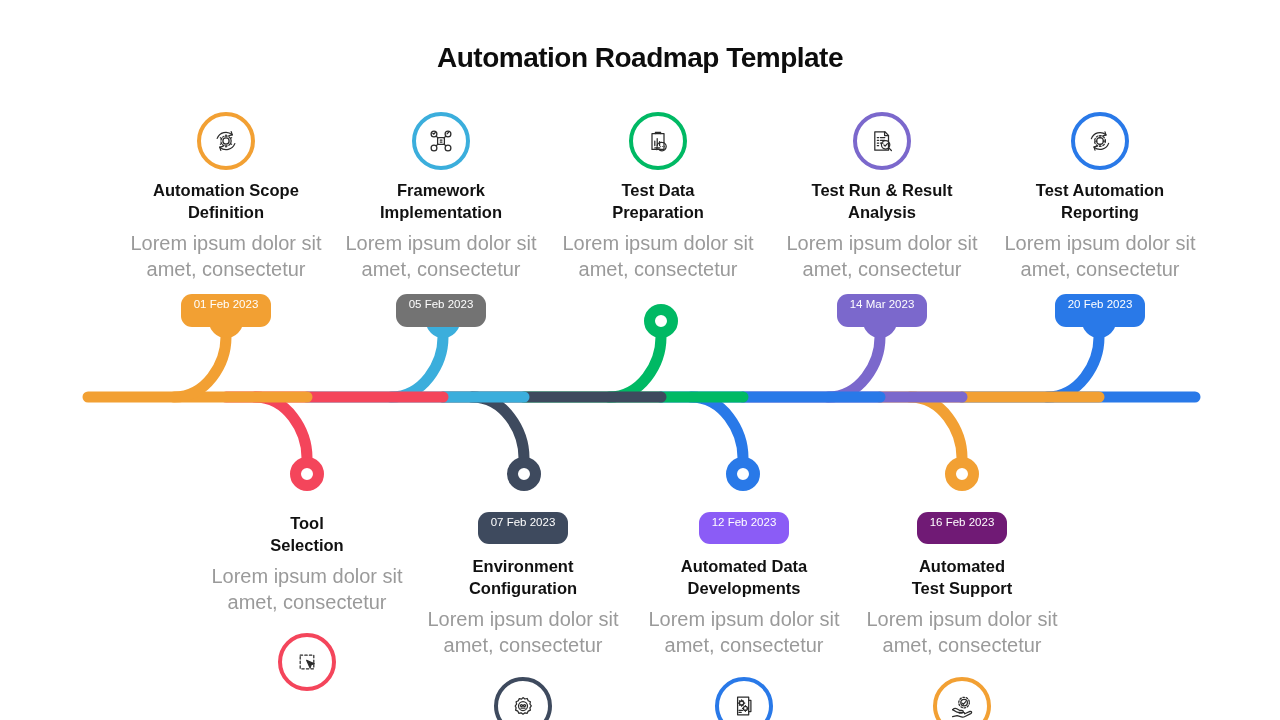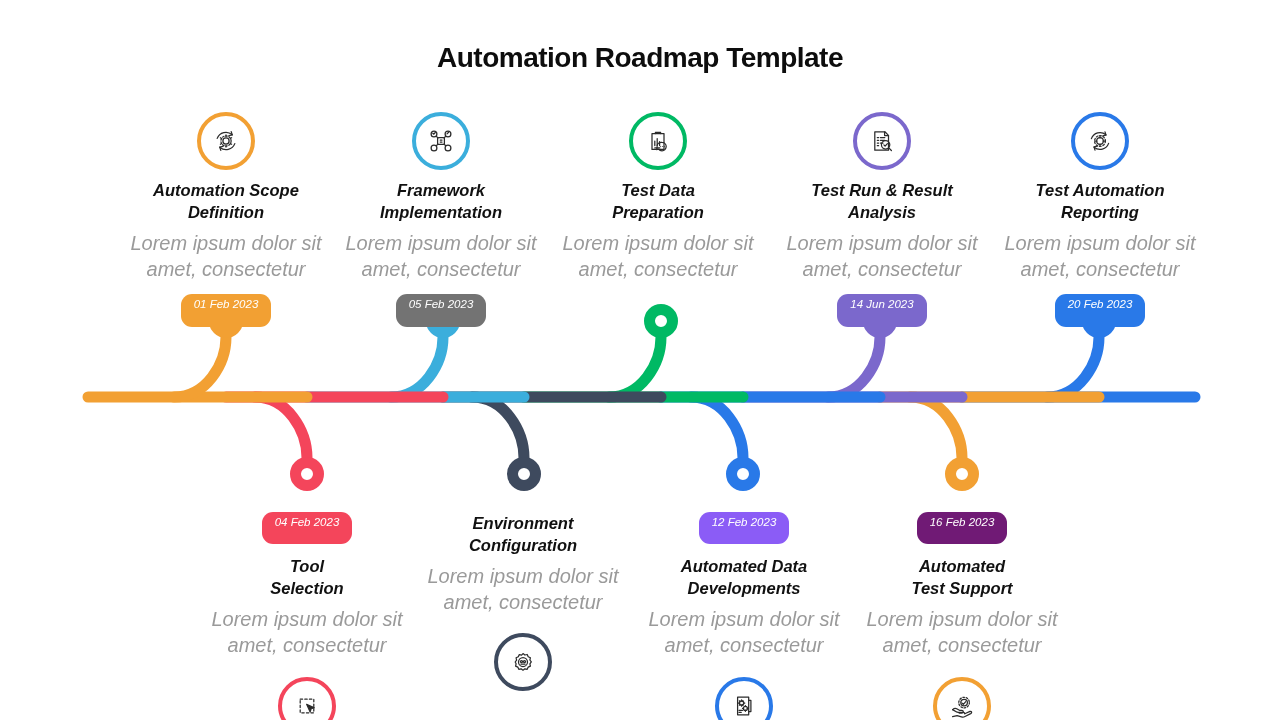--- a/index.html
+++ b/index.html
@@ -16,21 +16,21 @@
     position:absolute;top:42px;left:0;width:1280px;
     text-align:center;
     font-size:28px;font-weight:bold;color:#0d0d0d;
     letter-spacing:-0.5px;
   }
 
   
   #timeline{position:absolute;left:0;top:0;width:1280px;height:720px;}
 
   
-  .node{position:absolute;width:220px;text-align:center;font-style:italic;}
+  .node{position:absolute;width:220px;text-align:center;}
 
   .iconwrap{
     width:58px;height:58px;border-radius:50%;
     border:4px solid #ccc;background:#fff;
     margin:0 auto;
     display:flex;align-items:center;justify-content:center;
     box-sizing:border-box;
   }
   .iconwrap svg{display:block;}
 
@@ -109,23 +109,20 @@
             </svg>
           </span>
      </div>
         <div class="h"><span>Automation Scope</span><br><span>Definition</span></div>
      <div class="sub"><span>Lorem ipsum dolor sit</span><br><span>amet, consectetur</span></div>
         <div class="badgerow">
        <span class="badge" style="background:#F2A033">01 Feb 2023</span>
      </div>
       </div>
       <div class="node bottom" style="left: 197px; top: 501px;">
-        <div class="badgerow">
-       <span class="badge" style="background:#F4455B">04 Feb 2023</span>
-     </div>
         <div class="h"><span>Tool</span><br><span>Selection</span></div>
      <div class="sub"><span>Lorem ipsum dolor sit</span><br><span>amet, consectetur</span></div>
         <div class="iconwrap" style="border-color:#F4455B">
        <span>
             <svg width="30" height="30" viewBox="0 0 30 30" xmlns="http://www.w3.org/2000/svg">
               <path d="M8.2 8.2h13.6v13.6H8.2z" fill="none" stroke="#2b2b2b" stroke-width="1.25" stroke-linecap="round" stroke-linejoin="round" stroke-dasharray="2.4 2.2"></path>
        <path d="M14.6 13.2l7.8 3.6-3.2 1-1.1 3.3z" fill="#2b2b2b" stroke="#2b2b2b" stroke-width="1.1" stroke-linejoin="round"></path>
             </svg>
           </span>
      </div>
@@ -145,20 +142,23 @@
             </svg>
           </span>
      </div>
         <div class="h"><span>Framework</span><br><span>Implementation</span></div>
      <div class="sub"><span>Lorem ipsum dolor sit</span><br><span>amet, consectetur</span></div>
         <div class="badgerow">
        <span class="badge" style="background:#737373">05 Feb 2023</span>
      </div>
       </div>
       <div class="node bottom" style="left: 413px; top: 501px;">
+        <div class="badgerow">
+       <span class="badge" style="background:#3E4A5E">07 Feb 2023</span>
+     </div>
         <div class="h"><span>Environment</span><br><span>Configuration</span></div>
      <div class="sub"><span>Lorem ipsum dolor sit</span><br><span>amet, consectetur</span></div>
         <div class="iconwrap" style="border-color:#3E4A5E">
        <span>
             <svg width="30" height="30" viewBox="0 0 30 30" xmlns="http://www.w3.org/2000/svg">
               <path d="M15 6.6l1.9 1.4 2.3-.5 1 2.2 2.2 1-.5 2.3 1.4 1.9-1.4 1.9.5 2.3-2.2 1-1 2.2-2.3-.5-1.9 1.4-1.9-1.4-2.3.5-1-2.2-2.2-1 .5-2.3L7.2 15l1.4-1.9-.5-2.3 2.2-1 1-2.2 2.3.5z" fill="none" stroke="#2b2b2b" stroke-width="1.25" stroke-linecap="round" stroke-linejoin="round"></path>
        <circle cx="15" cy="15" r="4.5" fill="none" stroke="#2b2b2b" stroke-width="1.25" stroke-linecap="round" stroke-linejoin="round"></circle>
        <circle cx="13.5" cy="14.6" r="1.1" fill="none" stroke="#2b2b2b" stroke-width="1.25" stroke-linecap="round" stroke-linejoin="round"></circle>
               <circle cx="16.5" cy="14.6" r="1.1" fill="none" stroke="#2b2b2b" stroke-width="1.25" stroke-linecap="round" stroke-linejoin="round"></circle>
        <path d="M12.9 17.2h4.2" fill="none" stroke="#2b2b2b" stroke-width="1.25" stroke-linecap="round" stroke-linejoin="round"></path>
@@ -214,21 +214,21 @@
        <path d="M13.4 11.6h4.4M13.4 14.3h4.4M13.4 17h2.6" fill="none" stroke="#2b2b2b" stroke-width="1.25" stroke-linecap="round" stroke-linejoin="round"></path>
        <circle cx="18.6" cy="18.8" r="4.2" fill="none" stroke="#2b2b2b" stroke-width="1.25" stroke-linecap="round" stroke-linejoin="round"></circle>
        <path d="M16.9 18.9l1.2 1.2 2.3-2.5" fill="none" stroke="#2b2b2b" stroke-width="1.25" stroke-linecap="round" stroke-linejoin="round"></path>
        <path d="M21.8 21.9l2.6 2.6" fill="none" stroke="#2b2b2b" stroke-width="1.25" stroke-linecap="round" stroke-linejoin="round"></path>
             </svg>
           </span>
      </div>
         <div class="h"><span>Test Run &amp; Result</span><br><span>Analysis</span></div>
      <div class="sub"><span>Lorem ipsum dolor sit</span><br><span>amet, consectetur</span></div>
         <div class="badgerow">
-       <span class="badge" style="background:#7B68CC">14 Jun 2023</span>
+       <span class="badge" style="background:#7B68CC">14 Mar 2023</span>
      </div>
       </div>
       <div class="node bottom" style="left: 852px; top: 501px;">
         <div class="badgerow">
        <span class="badge" style="background:#701a75">16 Feb 2023</span>
      </div>
         <div class="h"><span>Automated</span><br><span>Test Support</span></div>
      <div class="sub"><span>Lorem ipsum dolor sit</span><br><span>amet, consectetur</span></div>
         <div class="iconwrap" style="border-color:#F2A033">
        <span>

